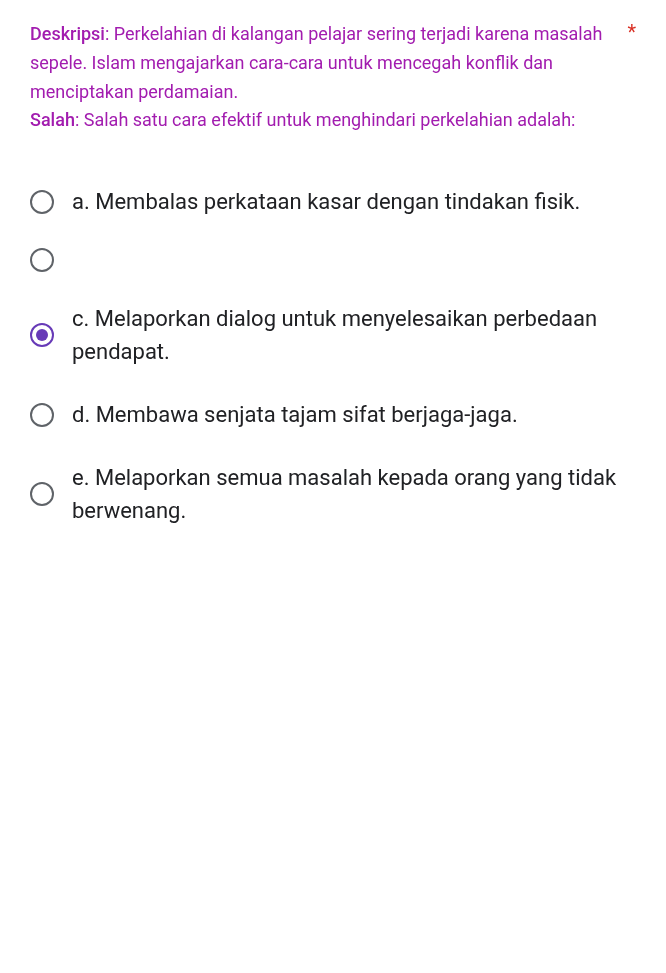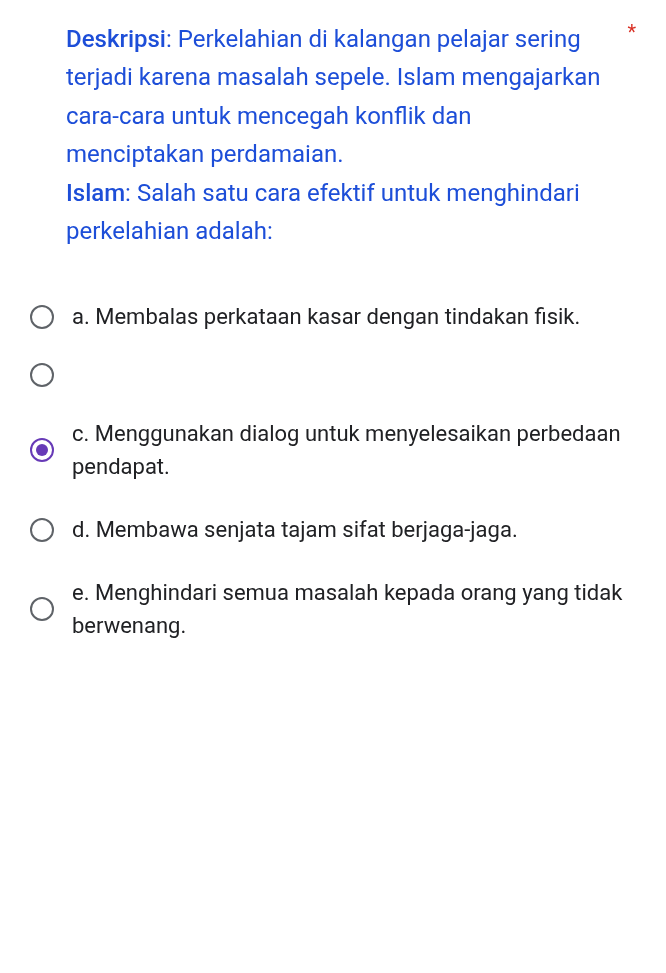--- a/index.html
+++ b/index.html
@@ -12,25 +12,24 @@
       background: #fff;
       width: 666px;
       padding: 20px 30px;
       color: #202124;
     }
     .question-header {
       position: relative;
       margin-bottom: 50px;
     }
     .question-text {
-      font-size: 24px;
+      font-size: 18px;
       line-height: 1.6;
-      color: #1d4ed8;
+      color: #a21caf;
       padding-right: 30px;
-      margin-left: 36px;
     }
     .question-text .bold {
       font-weight: 500;
     }
     .required-star {
       position: absolute;
       top: 0;
       right: 0;
       color: #d93025;
       font-size: 20px;
@@ -72,38 +71,38 @@
       line-height: 1.5;
       color: #202124;
     }
   </style>
 </head>
 <body>
 
 <div class="question-header">
   <div class="question-text">
     <span class="bold">Deskripsi</span><span>: Perkelahian di kalangan pelajar sering terjadi karena masalah sepele. Islam mengajarkan cara-cara untuk mencegah konflik dan menciptakan perdamaian.</span><br>
-    <span class="bold">Islam</span><span>: Salah satu cara efektif untuk menghindari perkelahian adalah:</span>
+    <span class="bold">Salah</span><span>: Salah satu cara efektif untuk menghindari perkelahian adalah:</span>
   </div>
   <span class="required-star">*</span>
 </div>
 
 <div class="options">
   <div class="option">
     <div class="radio"></div>
     <div class="option-label">a. Membalas perkataan kasar dengan tindakan fisik.</div>
   </div>
   <div class="option">
     <div class="radio"></div>
   </div>
   <div class="option">
     <div class="radio selected"></div>
-    <div class="option-label">c. Menggunakan dialog untuk menyelesaikan perbedaan pendapat.</div>
+    <div class="option-label">c. Melaporkan dialog untuk menyelesaikan perbedaan pendapat.</div>
   </div>
   <div class="option">
     <div class="radio"></div>
     <div class="option-label">d. Membawa senjata tajam sifat berjaga-jaga.</div>
   </div>
   <div class="option">
     <div class="radio"></div>
-    <div class="option-label">e. Menghindari semua masalah kepada orang yang tidak berwenang.</div>
+    <div class="option-label">e. Melaporkan semua masalah kepada orang yang tidak berwenang.</div>
   </div>
 </div>
 
 </body></html>

